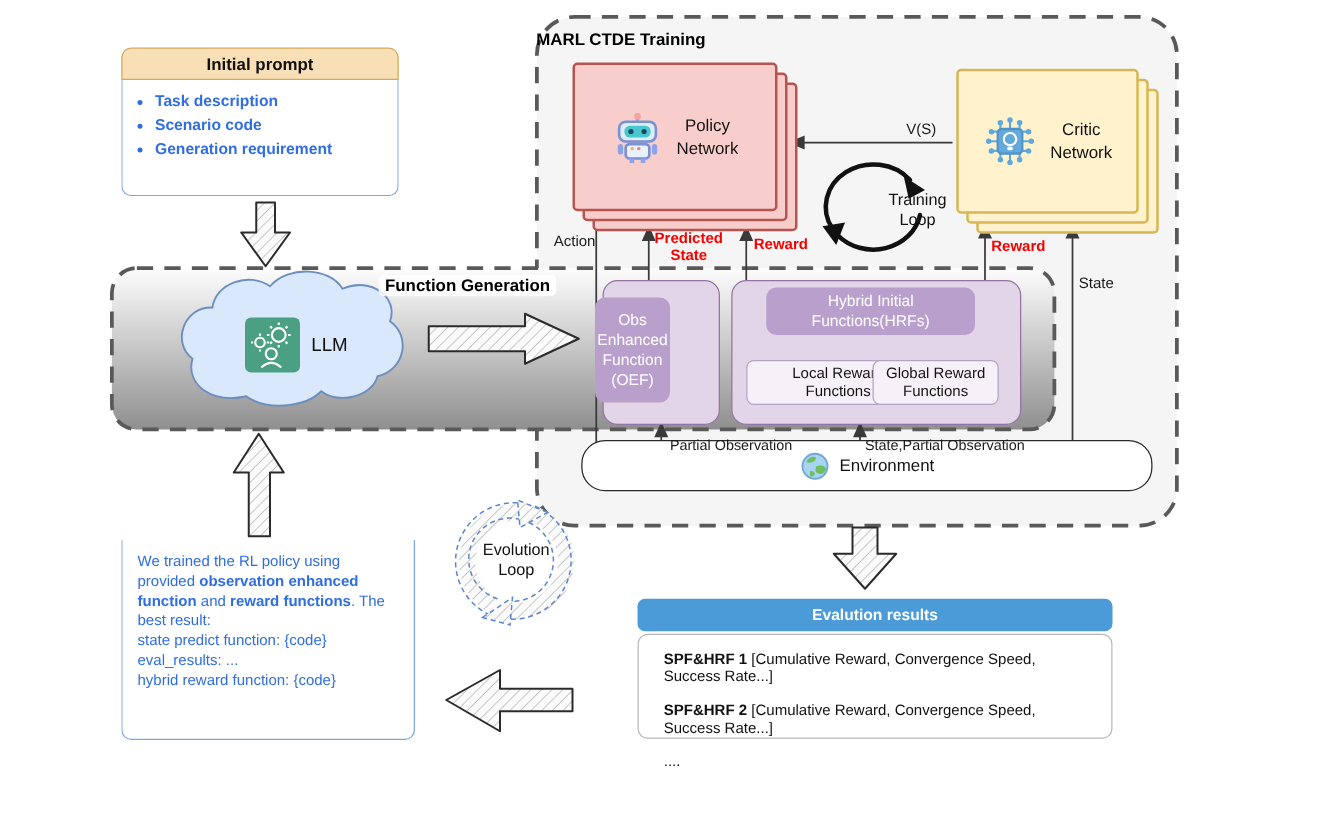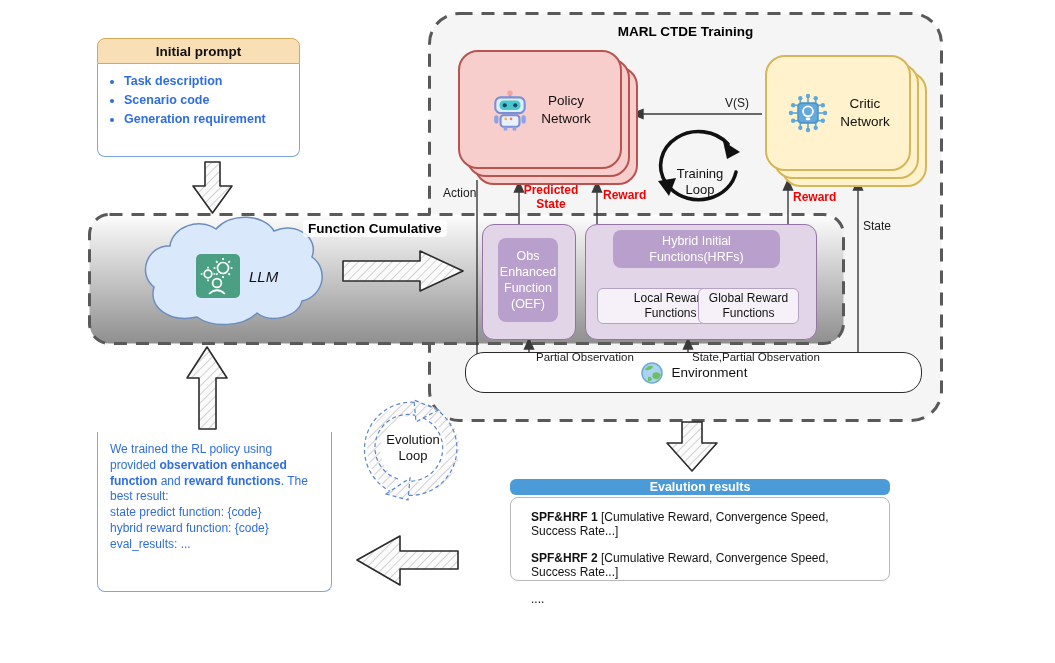--- a/index.html
+++ b/index.html
@@ -16,21 +16,21 @@
   .prompt .hd{background:#f8dfb5;border:1px solid #d4a959;border-radius:8px 8px 0 0;
               height:24px;display:flex;align-items:center;justify-content:center;
               font-weight:bold;font-size:13.5px;}
   .prompt .bd{background:#fff;border:1px solid #7ea6e0;border-top:none;flex:1;
               border-radius:0 0 8px 8px;color:#2f6de1;font-size:12.5px;}
   .prompt ul{margin:10px 0 0 0;padding-left:26px;font-weight:bold;}
   .prompt li{margin:5px 0;}
   .fbtext{padding:10px 10px 0 12px;line-height:1.32;font-size:12px;}
 
   
-  .card{position:absolute;border-radius:20px;border:2px solid;}
+  .card{position:absolute;border-radius:4px;border:2px solid;}
   .card.pink{background:#f8cecc;border-color:#b85450;}
   .card.yellow{background:#fff2cc;border-color:#d6b656;}
   .card.front{display:flex;align-items:center;justify-content:center;gap:10px;z-index:3;}
   .card .nm{font-size:13.5px;color:#111;white-space:pre-line;text-align:center;line-height:1.3;}
 
   
   .pouter{position:absolute;z-index:3;background:#e1d5e7;border:1.5px solid #9673a6;border-radius:12px;}
   .pinner{position:absolute;z-index:4;background:#b9a0cc;border-radius:8px;color:#fff;
           display:flex;align-items:center;justify-content:center;text-align:center;
           font-size:12.5px;white-space:pre-line;line-height:1.3;}
@@ -38,21 +38,21 @@
          color:#111;display:flex;align-items:center;justify-content:center;text-align:center;
          font-size:12px;white-space:pre-line;line-height:1.25;}
 
   .envbar{position:absolute;z-index:3;background:#fff;border:1.5px solid #2a2a2a;border-radius:19px;
           display:flex;align-items:center;justify-content:center;gap:8px;font-size:13.5px;}
 
   .looptext{position:absolute;z-index:4;font-size:13px;color:#111;text-align:center;white-space:pre-line;line-height:1.25;}
 
   
   .eval{position:absolute;z-index:5;}
-  .eval .ehd{background:#4a9bd8;color:#fff;font-weight:bold;font-size:12.5px;height:16px;
+  .eval .ehd{background:#4a9bd8;color:#fff;font-weight:bold;font-size:12.5px;height:26px;
              border-radius:6px;display:flex;align-items:center;justify-content:center;}
   .eval .ebd{background:#fff;border:1px solid #b9b9b9;border-radius:8px;margin-top:2px;
              height:84px;font-size:12px;color:#111;padding:12px 12px 0 20px;box-sizing:border-box;}
   .eval .row{margin-bottom:13px;}
   .eval .row b{font-weight:bold;}
   .llmtext{position:absolute;z-index:4;font-size:15px;color:#111;}
 </style>
 </head>
 <body>
 
@@ -133,24 +133,24 @@
           <path d="M223,260 v-2 M223,276 v2 M215.5,268 h-2 M230.5,268 h2 M217.6,262.6 l-1.5,-1.5 M228.4,273.4 l1.5,1.5 M228.4,262.6 l1.5,-1.5 M217.6,273.4 l-1.5,1.5"></path>
           <circle cx="208" cy="274" r="3.8"></circle>
           <path d="M208,268.5 v-1.7 M208,279.5 v1.7 M202.5,274 h-1.7 M213.5,274 h1.7"></path>
           <circle cx="217" cy="283" r="4.4"></circle>
           <path d="M209,294 Q217,286.5 225,294"></path>
         </g>
       </g>
     </g>
   </svg>
 
-  <div class="boxtitle" style="left:429px;top:24px;width:513px;text-align:center;">MARL CTDE Training</div>
-  <div class="boxtitle hl" style="left:303px;top:220px;">Function Cumulative</div>
-
-  <div class="prompt" style="left:97px;top:38px;width:203px;height:119px;">
+  <div class="boxtitle" style="left:429px;top:24px;width:513px;text-align:left;">MARL CTDE Training</div>
+  <div class="boxtitle hl" style="left:303px;top:220px;">Function Generation</div>
+
+  <div class="prompt" style="left:97px;top:38px;width:222px;height:119px;">
     <div class="hd">Initial prompt</div>
     <div class="bd">
       <ul>
         <li>Task description</li>
         <li>Scenario code</li>
         <li>Generation requirement</li>
       </ul>
     </div>
   </div>
 
@@ -210,34 +210,34 @@
       </g>
       <rect x="11" y="11" width="18" height="18" rx="3" fill="#63a9db" stroke="#4d93c8" stroke-width="1.5"></rect>
       <circle cx="20" cy="18.5" r="4.5" fill="none" stroke="#fff" stroke-width="1.6"></circle>
       <rect x="18" y="24" width="4" height="2.6" rx="1" fill="#fff"></rect>
     </svg>
     <span class="nm">Critic
 Network</span>
   </div>
 
   <div class="lbl" style="left:693px;top:96px;font-size:12px;margin-left:32px;">V(S)</div>
-  <div class="looptext" style="left:671px;top:152px;width:58px;margin-top:14px;">Training
+  <div class="looptext" style="left:705px;top:152px;width:58px;">Training
 Loop</div>
   <div class="lbl" style="left:443px;top:186px;font-size:12px;">Action</div>
   <div class="lbl red" style="left:521px;top:183px;width:60px;text-align:center;">Predicted
 State</div>
   <div class="lbl red" style="left:603px;top:188px;">Reward</div>
   <div class="lbl red" style="left:793px;top:190px;">Reward</div>
   <div class="lbl" style="left:863px;top:219px;font-size:12px;">State</div>
   <div class="lbl" style="left:536px;top:351px;">Partial Observation</div>
   <div class="lbl" style="left:692px;top:351px;">State,Partial Observation</div>
-  <div class="llmtext" style="left:249px;top:268px;font-style:italic;">LLM</div>
+  <div class="llmtext" style="left:249px;top:268px;">LLM</div>
 
   <div class="pouter" style="left:482px;top:224px;width:92px;height:114px;"></div>
-  <div class="pinner" style="left:498px;top:238px;width:60px;height:84px;">Obs
+  <div class="pinner" style="left:476px;top:238px;width:60px;height:84px;">Obs
 Enhanced
 Function
 (OEF)</div>
 
   <div class="pouter" style="left:585px;top:224px;width:230px;height:114px;"></div>
   <div class="pinner" style="left:613px;top:230px;width:167px;height:38px;">Hybrid Initial
 Functions(HRFs)</div>
   <div class="pleaf" style="left:597px;top:288px;width:97px;height:34px;padding-left:24px;">Local Reward
 Functions</div>
   <div class="pleaf" style="left:698px;top:288px;width:99px;height:34px;">Global Reward
@@ -254,22 +254,22 @@
   </div>
 
   <div class="looptext" style="left:375px;top:432px;width:76px;">Evolution
 Loop</div>
 
   <div class="prompt" style="left:97px;top:432px;width:235px;height:160px;">
     <div class="bd">
       <div class="fbtext">
         <span>We trained the RL policy using provided </span><b>observation enhanced function</b><span> and </span><b>reward functions</b><span>. The best result:</span>
         <div>state predict function: {code}</div>
+        <div>eval_results: ...</div>
         <div>hybrid reward function: {code}</div>
-        <div>eval_results: ...</div>
       </div>
     </div>
   </div>
 
   <div class="eval" style="left:510px;top:479px;width:380px;">
     <div class="ehd">Evalution results</div>
     <div class="ebd">
       <div class="row">
         <b>SPF&amp;HRF 1</b>
         <span>[Cumulative Reward,  Convergence Speed, Success Rate...]</span>

